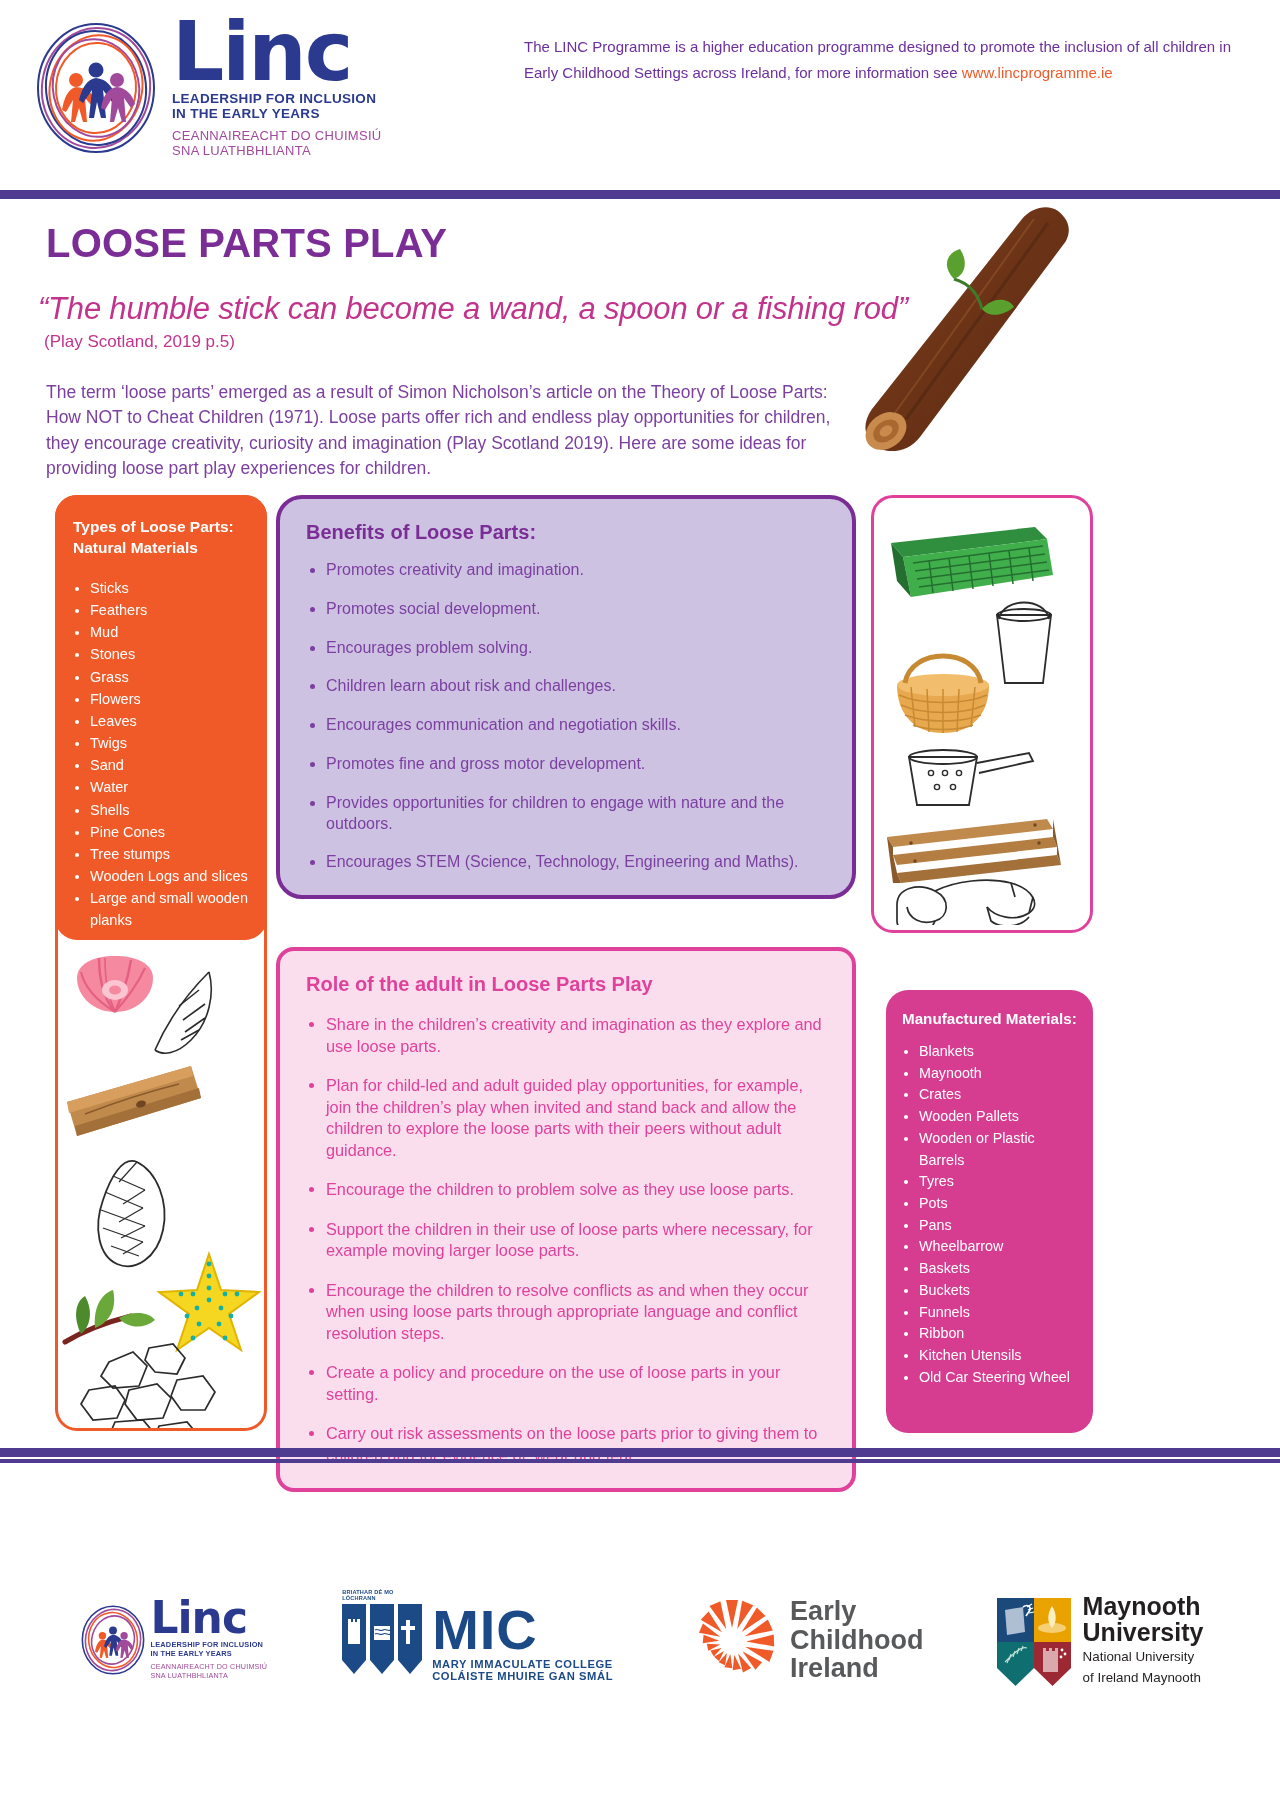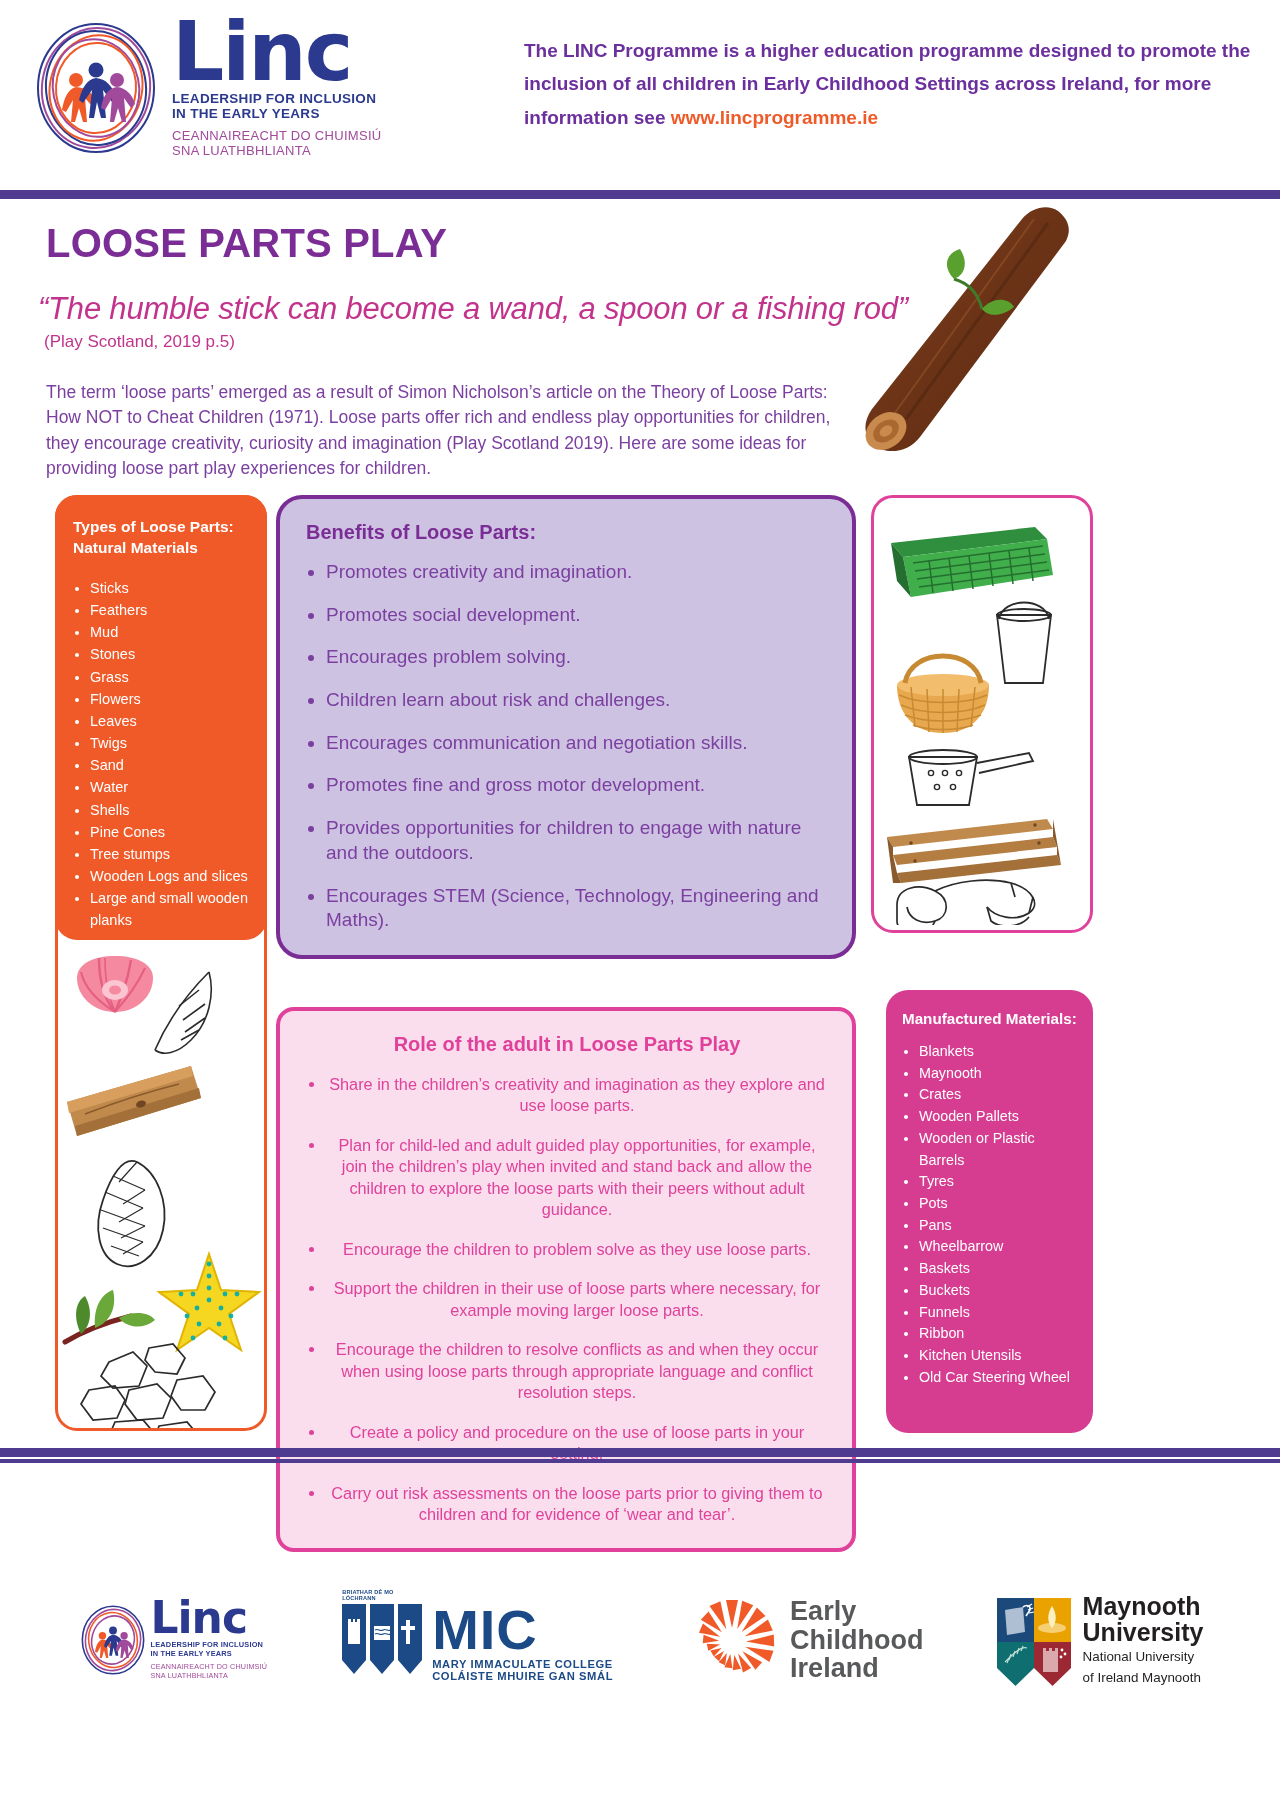--- a/index.html
+++ b/index.html
@@ -21,21 +21,21 @@
   .linc-swirl svg { width:100%; height:100%; }
   .linc-word { margin-left:6px; }
   .linc-word .linc-big { font-size:82px; font-weight:bold; color:#2b3a8f; line-height:0.82; letter-spacing:-2px; font-family:"DejaVu Sans", sans-serif; }
   .linc-word .lt1 { font-size:13.5px; letter-spacing:0.3px; color:#2b3a8f; margin-top:6px; font-weight:600;}
   .linc-word .lt2 { font-size:13.5px; letter-spacing:0.3px; color:#2b3a8f; font-weight:600;}
   .linc-word .lt3 { font-size:13px; letter-spacing:0.3px; color:#a14a9c; margin-top:7px; }
   .linc-word .lt4 { font-size:13px; letter-spacing:0.3px; color:#a14a9c; }
 
   .header-text {
     flex:1; padding-left:28px; padding-top:16px;
-    font-size:19px; font-weight:bold; line-height:1.75;
+    font-size:15px; font-weight:normal; line-height:1.75;
     color:#6b2f9e;
   }
   .header-text .url { color:#ef5a28; }
 
   .rule { height:9px; background:#4f3c91; width:100%; }
   .rule.thin { height:4px; background:#4f3c91; margin-top:2px;}
 
   
   .title {
     font-size:40px; font-weight:bold; color:#7b2d96;
@@ -74,27 +74,27 @@
 
   .nat-pics { position:absolute; left:48px; top:455px; width:204px; height:478px; }
 
   
   .purple-box {
     background:#cec2e2; border:4px solid #7b2d96; border-radius:26px;
     padding:22px 26px 22px 26px; width:580px;
   }
   .purple-box h3 { margin:0 0 16px 0; font-size:20px; color:#7b2d96; font-weight:bold; }
   .purple-box ul { margin:0; padding-left:20px; }
-  .purple-box li { font-size:19px; color:#7b3fa0; line-height:1.3; margin-bottom:18px; }
+  .purple-box li { font-size:16px; color:#7b3fa0; line-height:1.3; margin-bottom:18px; }
   .purple-box li:last-child { margin-bottom:0; }
 
   
   .pink-box {
     background:#fadeee; border:4px solid #e0419a; border-radius:18px;
-    padding:22px 24px 22px 26px; width:580px; margin-top:48px;text-align:center;
+    padding:22px 24px 22px 26px; width:580px; margin-top:48px;
   }
   .pink-box h3 { margin:0 0 18px 0; font-size:20px; color:#e0419a; font-weight:bold; }
   .pink-box ul { margin:0; padding-left:20px; }
   .pink-box li { font-size:16.3px; color:#e0419a; line-height:1.32; margin-bottom:18px; }
   .pink-box li:last-child { margin-bottom:0; }
 
   
   .magenta-frame {
     position:absolute; left:860px; top:0; width:222px; height:438px;
     border:3px solid #e0419a; border-radius:22px;

